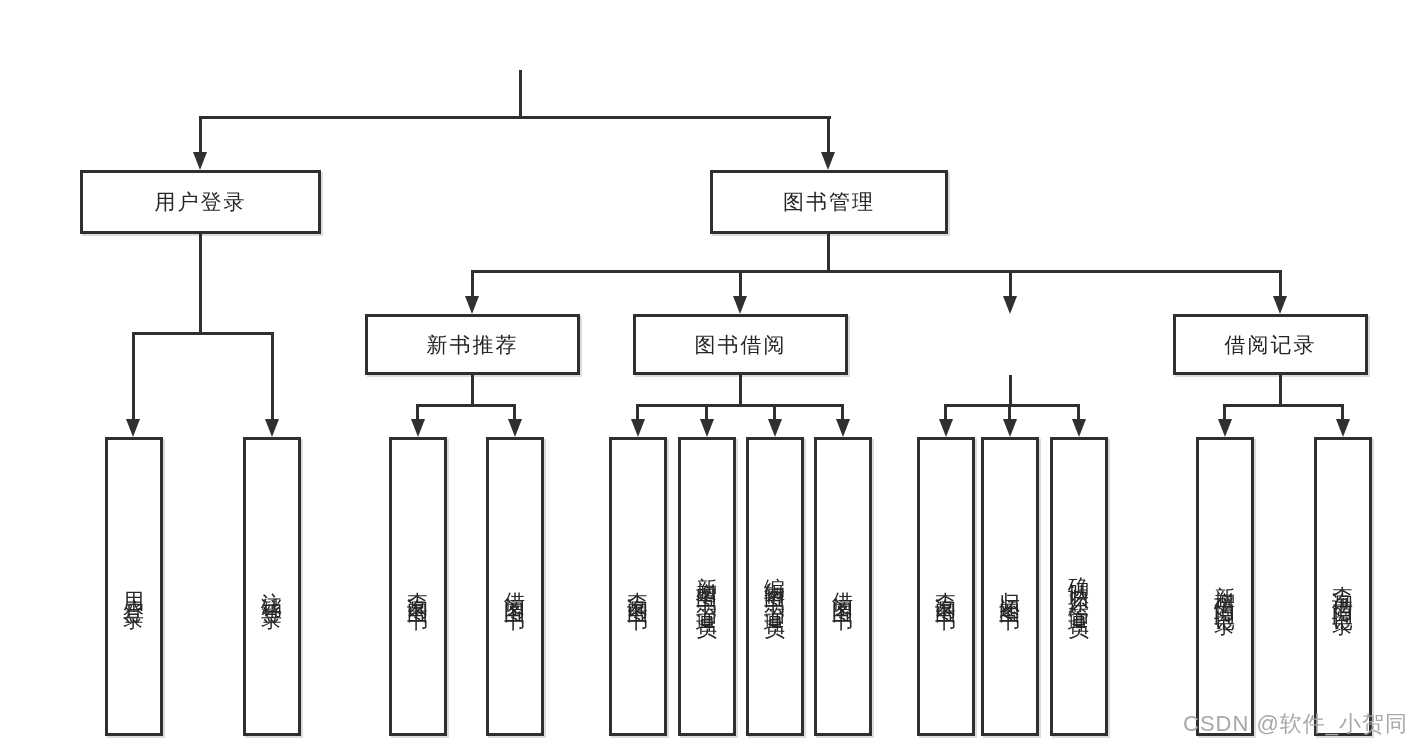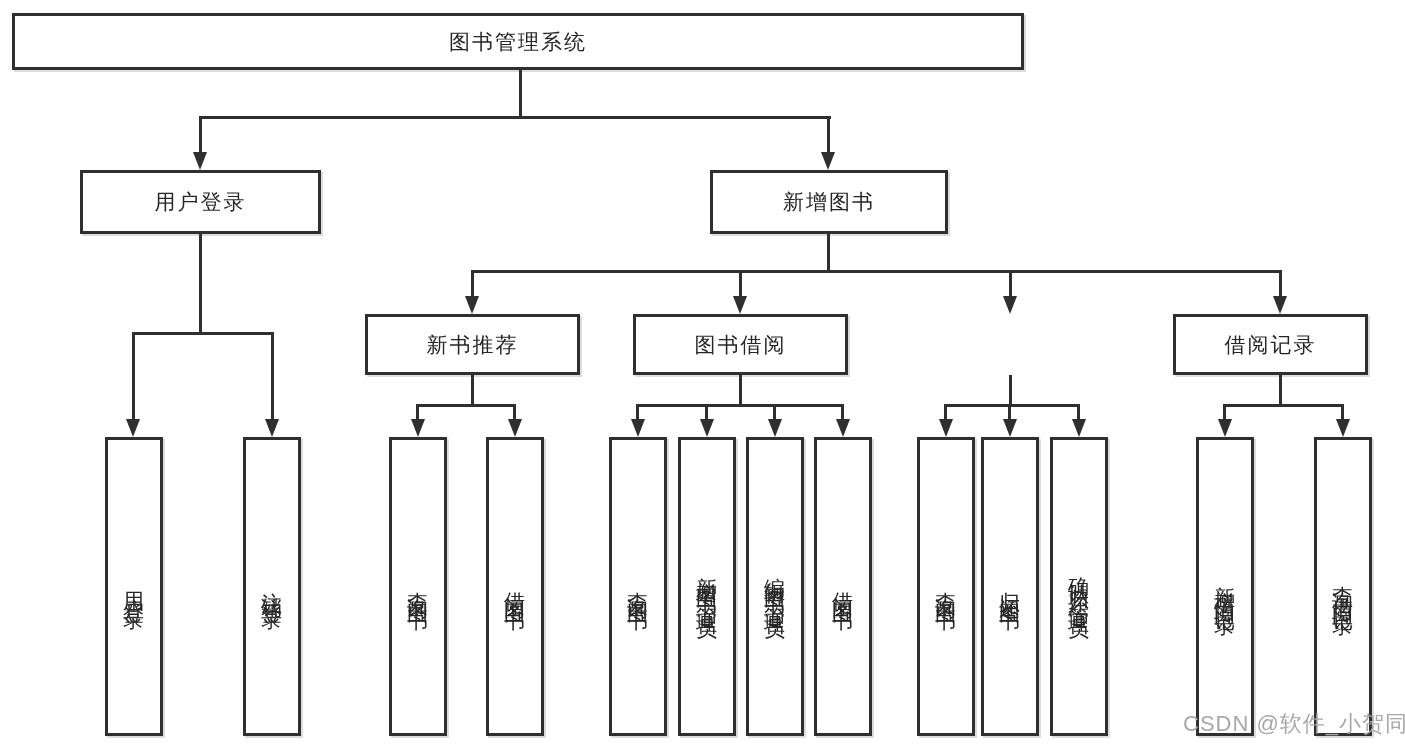--- a/index.html
+++ b/index.html
@@ -38,36 +38,33 @@
     position:absolute;left:1183px;top:709px;z-index:6;
     font-size:22px;letter-spacing:1px;white-space:nowrap;
     color:var(--wm,#a8a8a8);
   }
 </style>
 </head>
 <body>
 
 <div class="stage" style="--line: #2f2f2f; --text: #262626; --wm: #a8a8a8; --bg: #ffffff;">
 
-  <div class="box" style="left:12px;top:13px;width:1012px;height:57px;">
-    <span>图书管理系统</span>
-  </div>
 
   <div class="vline" style="left:519px;top:70px;height:48px;"></div>
   <div class="hline" style="left:199px;top:116px;width:632px;"></div>
   <div class="vline" style="left:199px;top:116px;height:42px;"></div>
   <div class="ah" style="left:193px;top:152px;"></div>
   <div class="vline" style="left:827px;top:116px;height:42px;"></div>
   <div class="ah" style="left:821px;top:152px;"></div>
 
   <div class="box" style="left:80px;top:170px;width:241px;height:64px;">
     <span>用户登录</span>
   </div>
   <div class="box" style="left:710px;top:170px;width:238px;height:64px;">
-    <span>新增图书</span>
+    <span>图书管理</span>
   </div>
 
   <div class="vline" style="left:199px;top:234px;height:100px;"></div>
   <div class="hline" style="left:132px;top:332px;width:142px;"></div>
   <div class="vline" style="left:132px;top:332px;height:88px;"></div>
   <div class="ah" style="left:126px;top:419px;"></div>
   <div class="vline" style="left:271px;top:332px;height:88px;"></div>
   <div class="ah" style="left:265px;top:419px;"></div>
 
   <div class="vline" style="left:827px;top:234px;height:39px;"></div>

